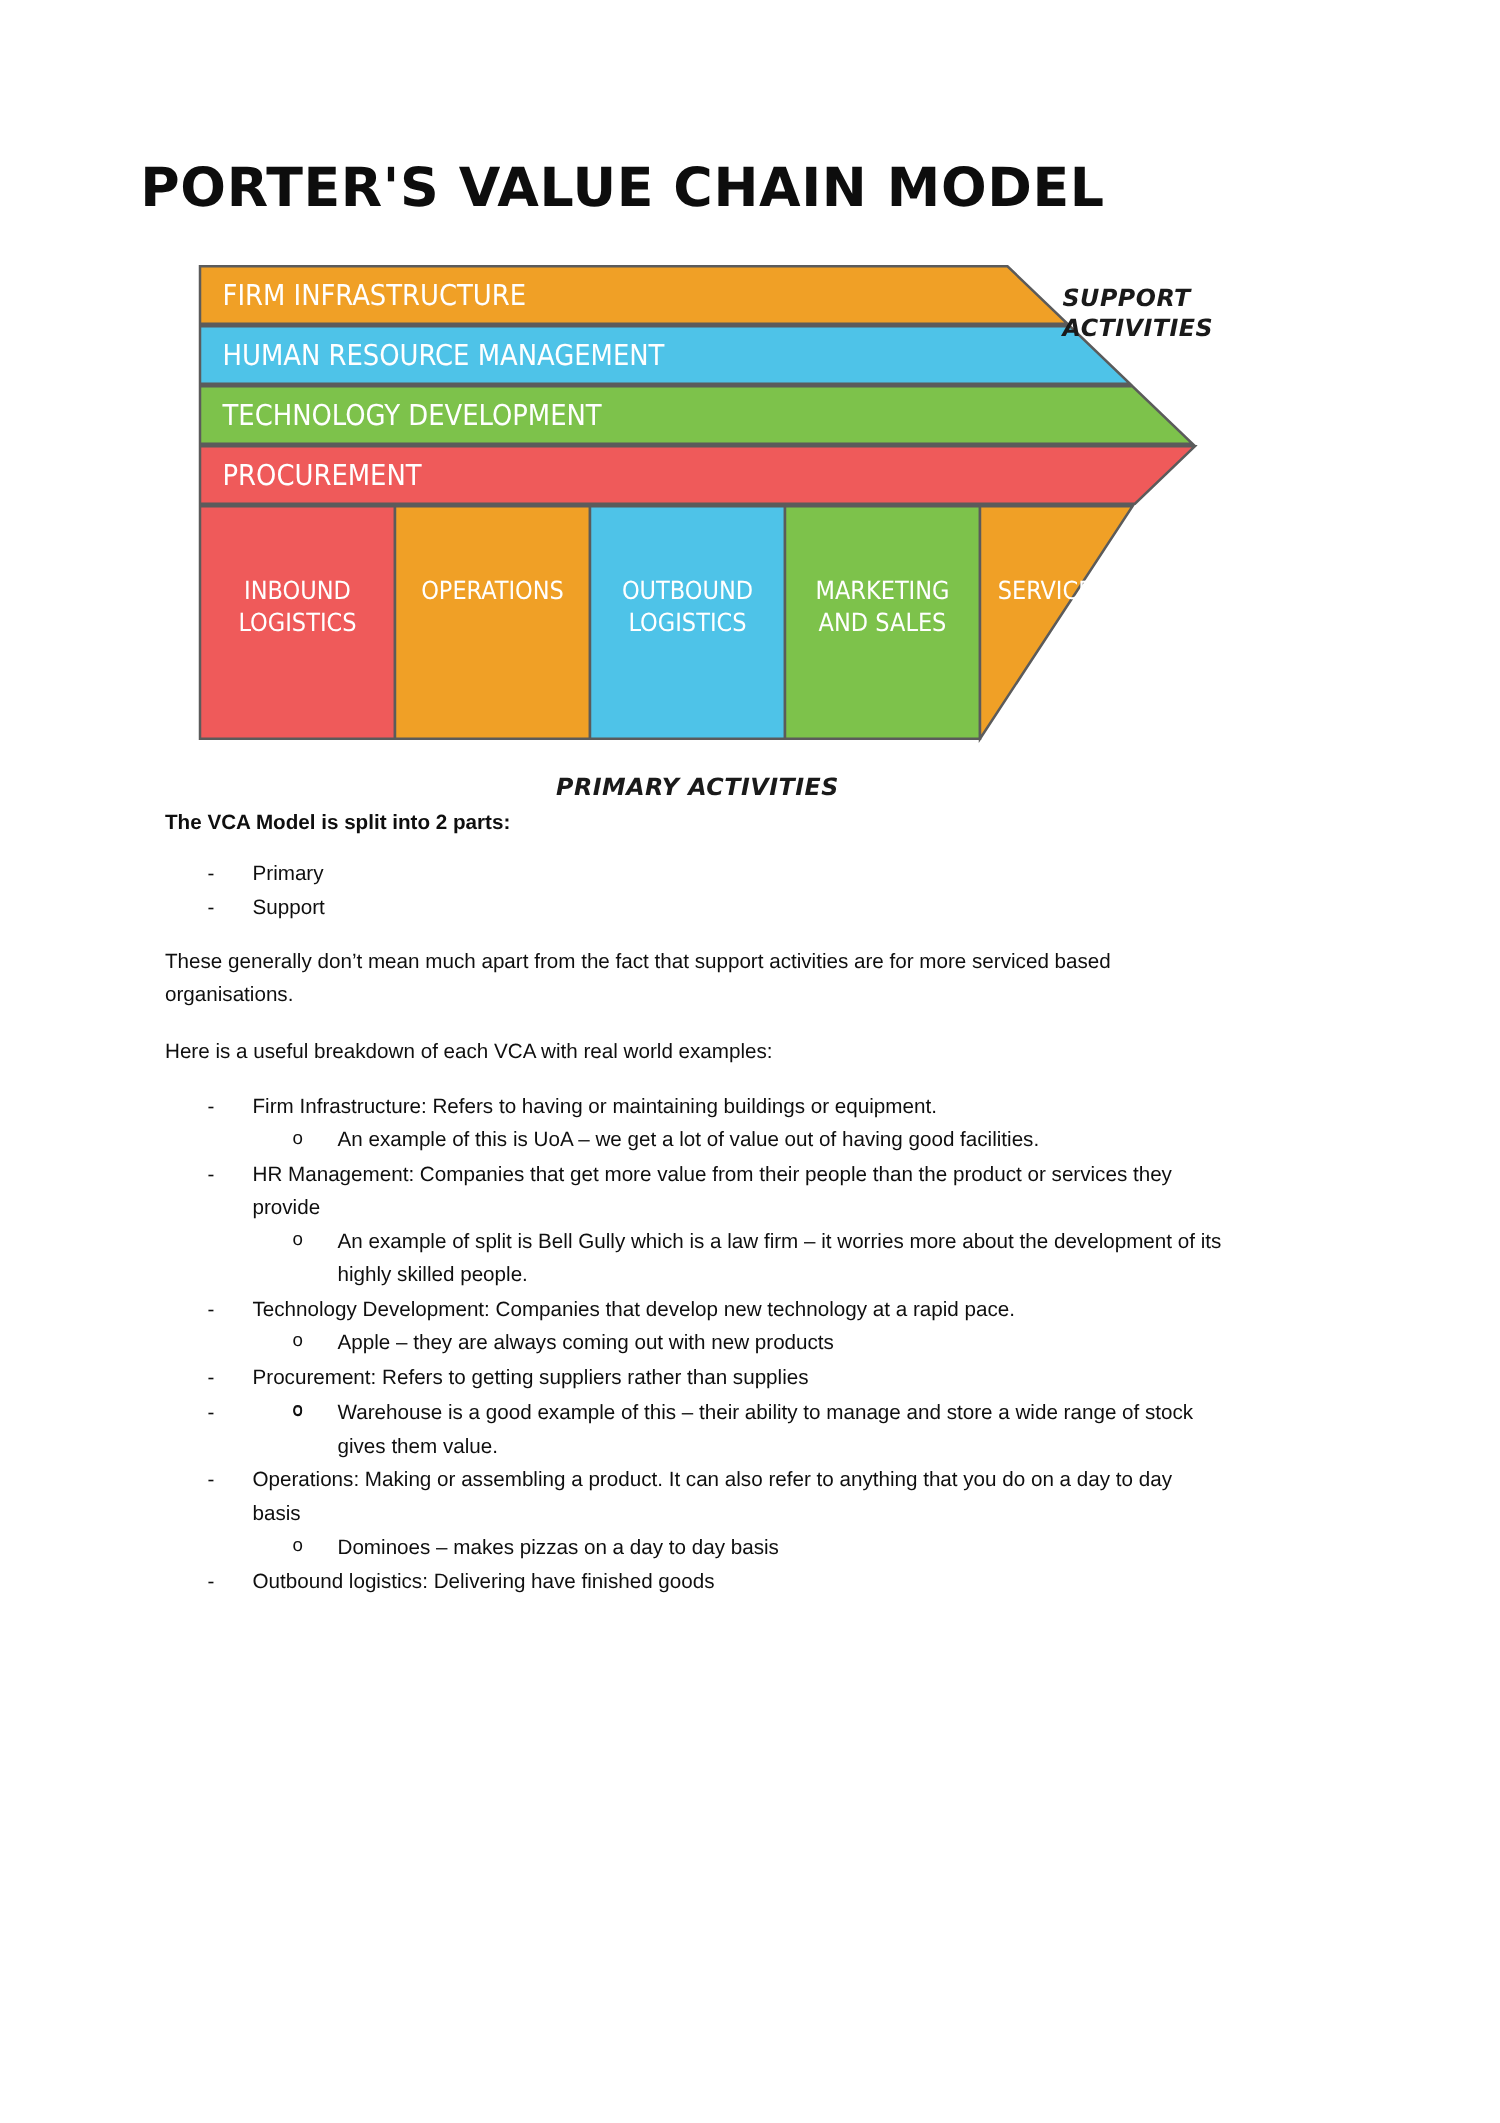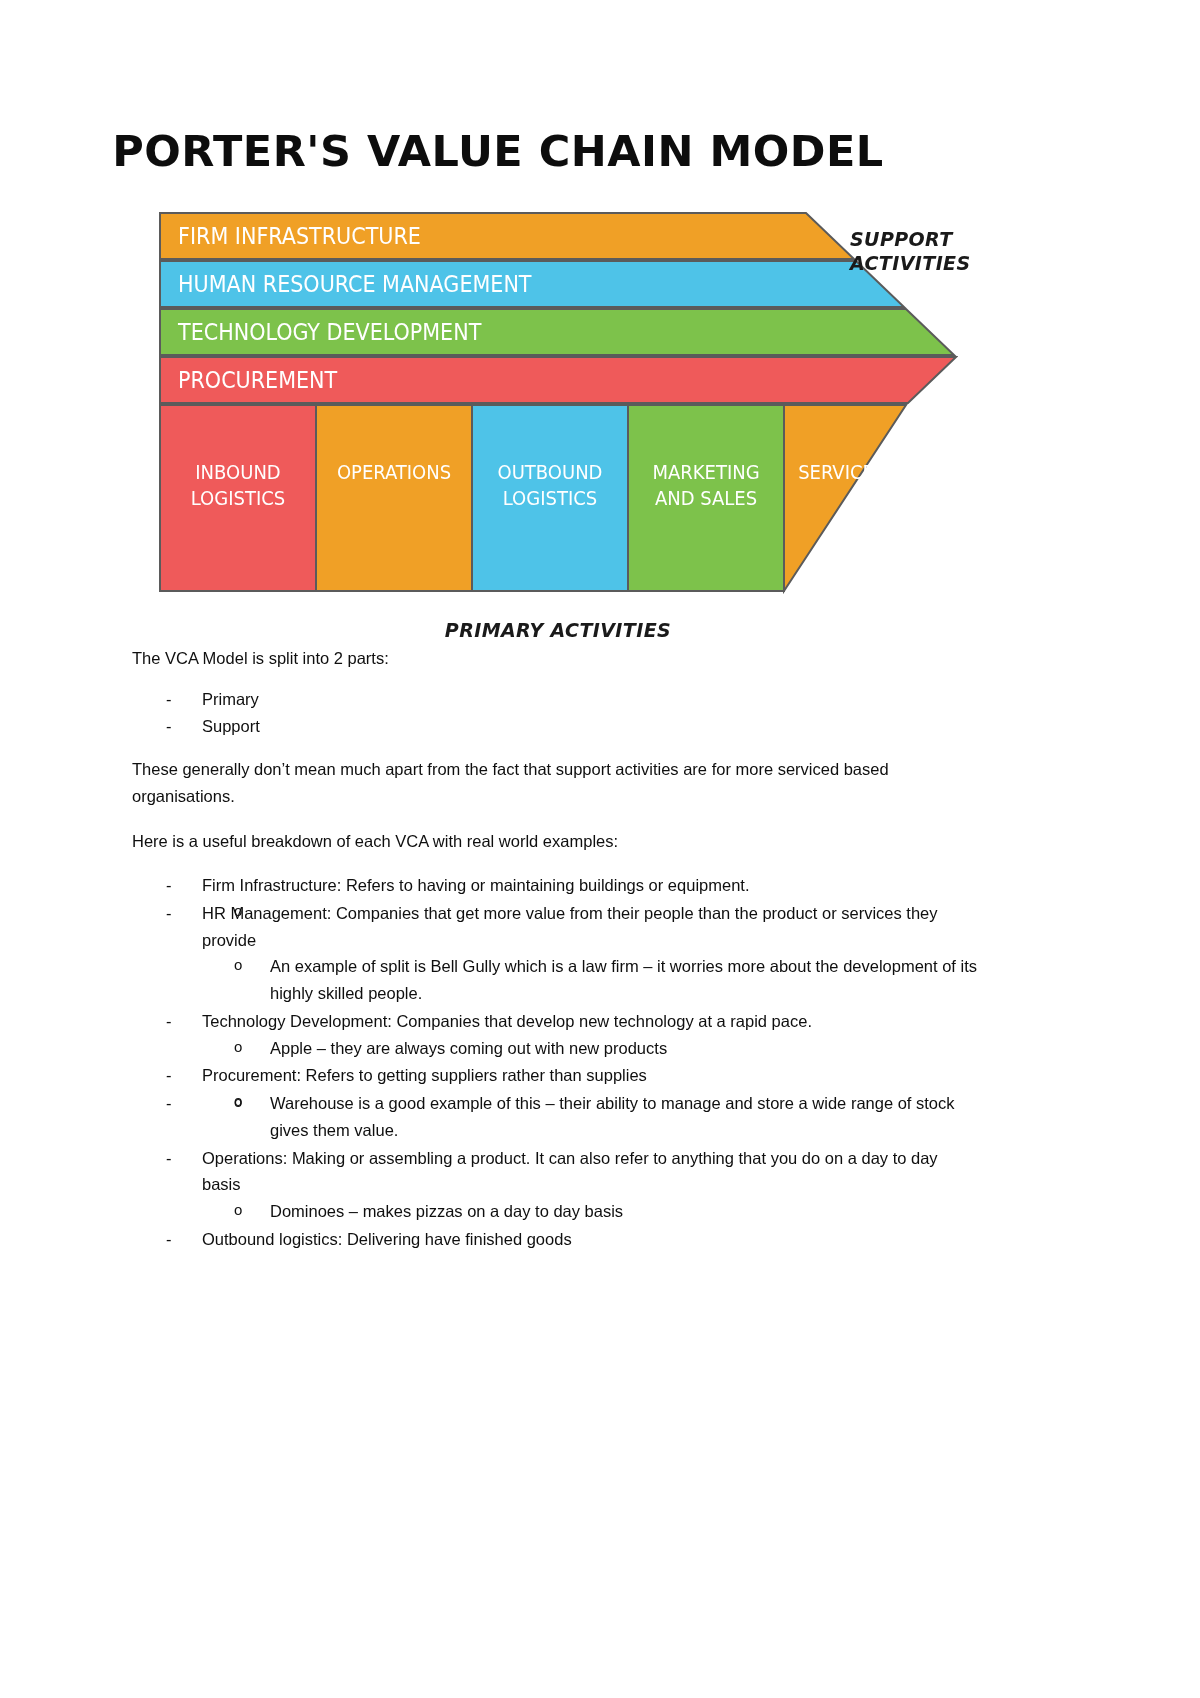--- a/index.html
+++ b/index.html
@@ -80,21 +80,21 @@
     left: 132px;
     top: 645px;
     width: 848px;
     font-size: 16.5px;
     line-height: 1.62;
     color: #0f0f0f;
   }
   .para {
     margin: 0 0 18px 0;
   }
-  .para.tight { margin-bottom: 14px; }
+  .para.tight { margin-bottom: 14px; font-weight: bold; }
 
   ul.lvl1 {
     list-style: none;
     margin: 0 0 16px 0;
     padding: 0;
   }
   ul.lvl1 > li {
     position: relative;
     padding-left: 70px;
     margin: 0 0 1px 0;
@@ -191,20 +191,21 @@
     <p class="para">Here is a useful breakdown of each VCA with real world examples:</p>
 
     <ul class="lvl1 breakdown">
 
       <li>
         <span class="dash">-</span>
         <span>Firm Infrastructure: Refers to having or maintaining buildings or equipment.</span>
         <ul class="lvl2">
           <li>
             <span class="circ">o</span>
+            <span>An example of this is UoA – we get a lot of value out of having good facilities.</span>
           </li>
         </ul>
       </li>
 
       <li>
         <span class="dash">-</span>
         <span>HR Management: Companies that get more value from their people than the product or services they provide</span>
         <ul class="lvl2">
           <li>
             <span class="circ">o</span>

